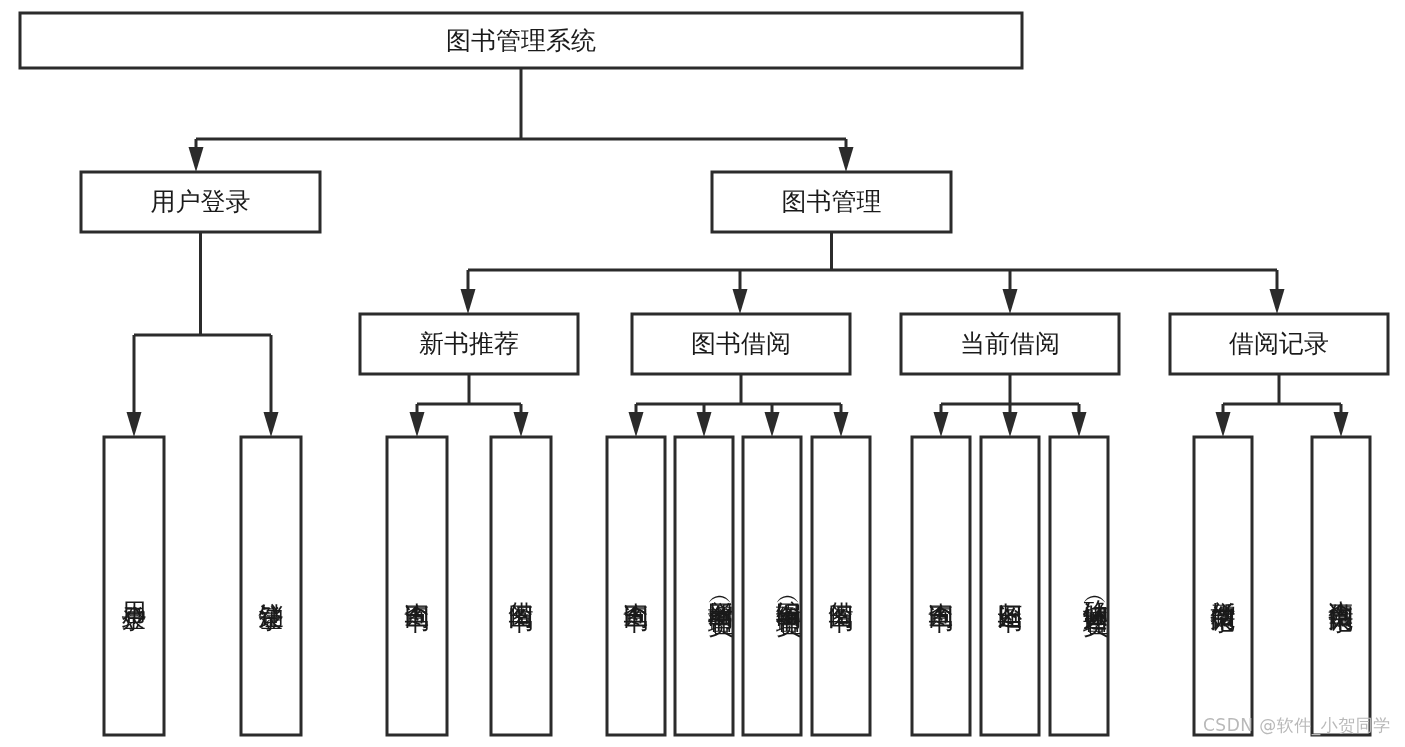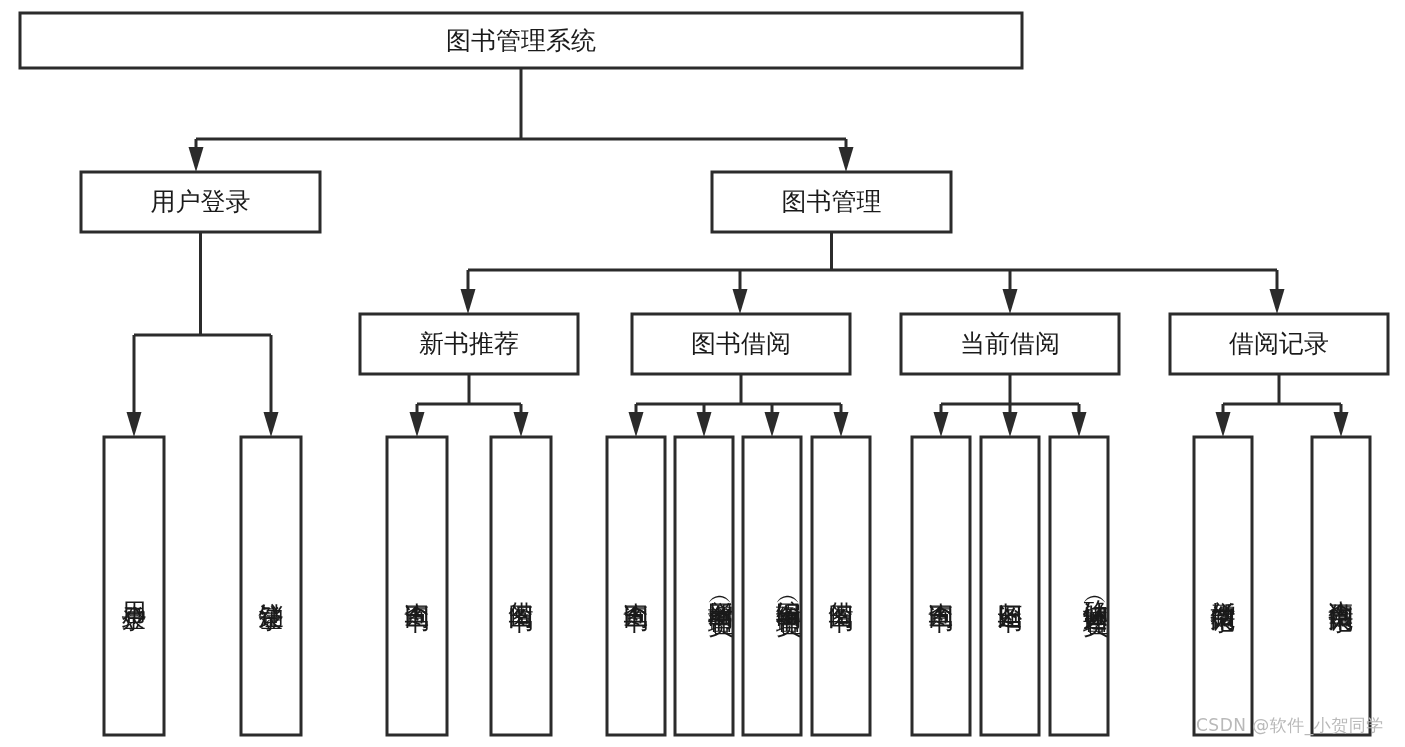--- a/index.html
+++ b/index.html
@@ -207,15 +207,15 @@
   <div class="v-label-wrap" style="left:743px; top:443px; width:58px; height:292px; justify-content:flex-start;">编辑图书（管理员）</div>
   <div class="v-label-wrap" style="left:812px; top:437px; width:58px; height:298px; justify-content:center;">借阅图书</div>
 
   <div class="v-label-wrap" style="left:912px; top:437px; width:58px; height:298px; justify-content:center;">查询图书</div>
   <div class="v-label-wrap" style="left:981px; top:437px; width:58px; height:298px; justify-content:center;">归还图书</div>
   <div class="v-label-wrap" style="left:1050px; top:443px; width:58px; height:292px; justify-content:flex-start;">确认归还（管理员）</div>
 
   <div class="v-label-wrap" style="left:1194px; top:437px; width:58px; height:298px; justify-content:center;">新增借阅记录</div>
   <div class="v-label-wrap" style="left:1312px; top:437px; width:58px; height:298px; justify-content:center;">查询借阅记录</div>
 
-  <div class="watermark" style="left:1196px; top:714px;">CSDN @软件_小贺同学</div>
+  <div class="watermark" style="left:1196px; top:714px;padding-left:7px;">CSDN @软件_小贺同学</div>
 
 </div>
 
 </body></html>

